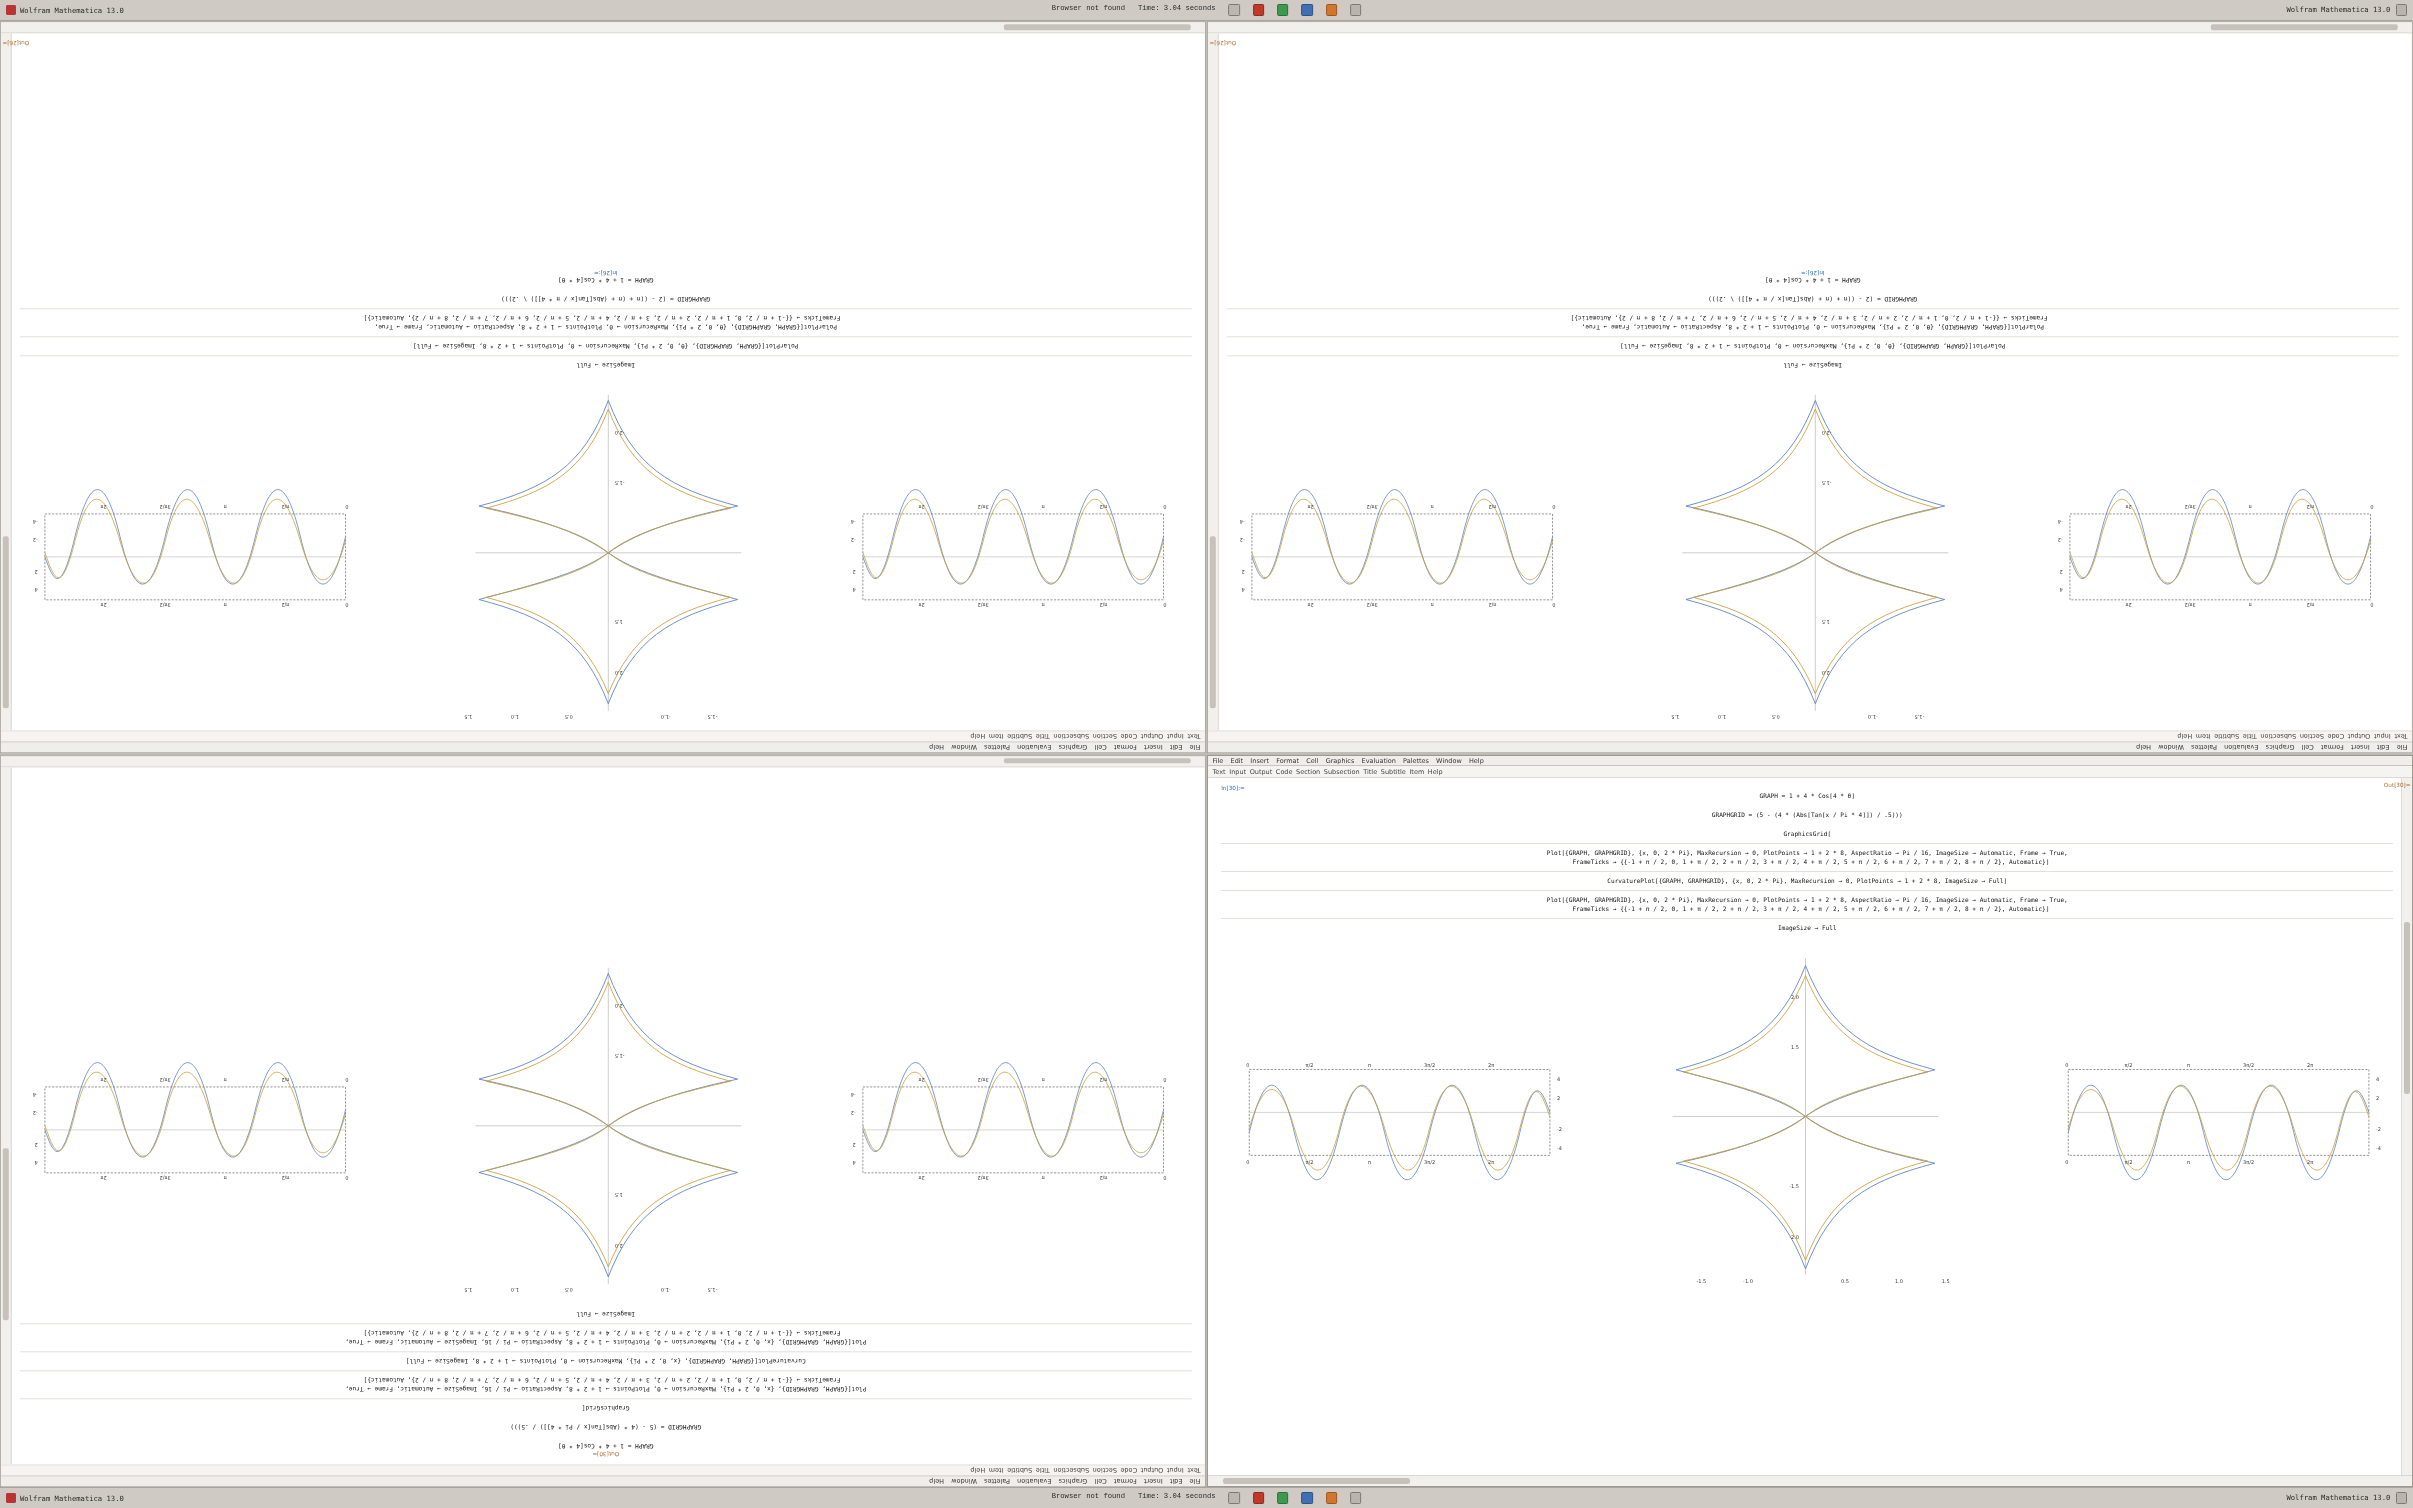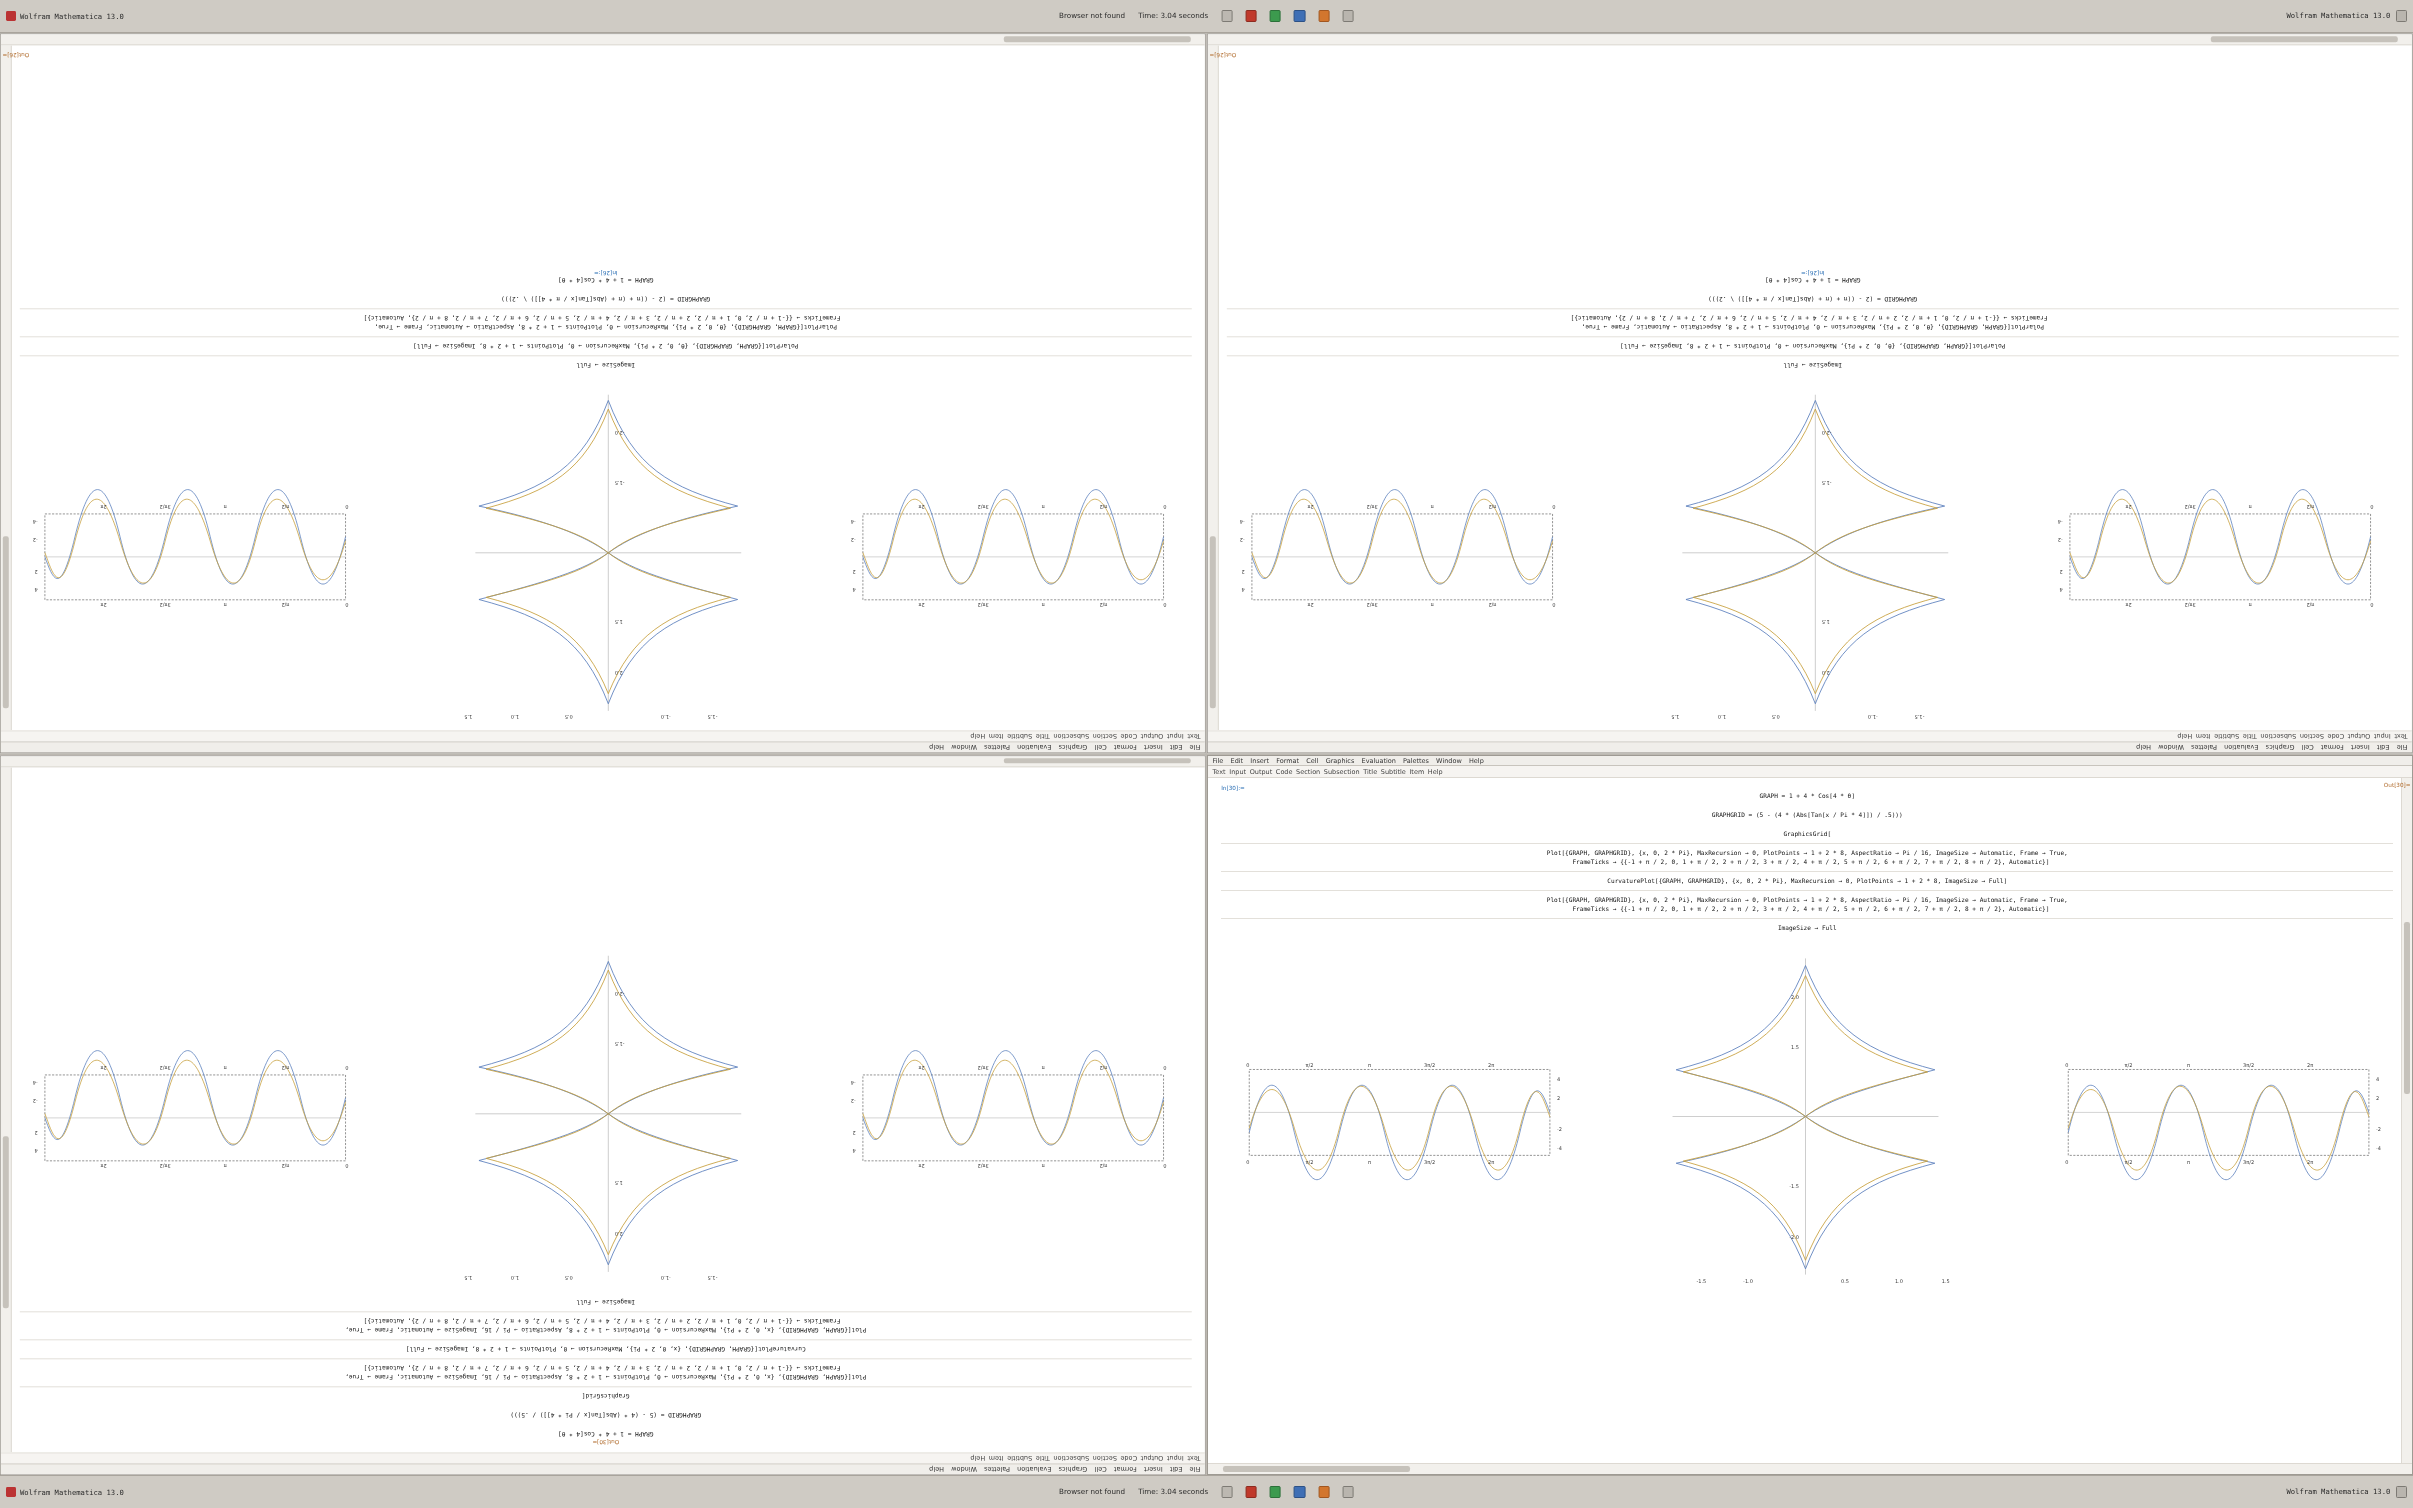--- a/index.html
+++ b/index.html
@@ -1,23 +1,23 @@
 <!DOCTYPE html>
 <html style="font-size:11.5px"><head>
 <meta charset="utf-8">
 <style>
   html,body{margin:0;padding:0;background:#d9d6d0;}
   body{width:2413px;height:1508px;font-family:"DejaVu Sans",sans-serif;font-size:8px;color:#111;overflow:hidden;}
   .app{position:absolute;inset:0;display:flex;flex-direction:column;}
 
   
-  .osbar{height:33px;background:#cfcbc4;border-bottom:0.7px solid #a9a49c;display:flex;align-items:center;gap:5.7px;padding:0 5.7px;box-sizing:border-box;font-size:7.2px;color:#2a2a2a;position:relative;}
+  .osbar{height:21px;background:#cfcbc4;border-bottom:0.7px solid #a9a49c;display:flex;align-items:center;gap:5.7px;padding:0 5.7px;box-sizing:border-box;font-size:7.2px;color:#2a2a2a;position:relative;}
   .osbar.bottom{border-bottom:none;border-top:0.7px solid #a9a49c;}
   .osbar .left{display:flex;align-items:center;gap:4.3px;}
-  .osbar .center{position:absolute;left:50%;transform:translateX(-50%);display:flex;align-items:center;gap:13px;}
+  .osbar .center{position:absolute;left:50%;transform:translateX(-50%);display:flex;align-items:flex-start;gap:13px;font-family:Liberation Mono, monospace;}
   .osbar .right{margin-left:auto;display:flex;align-items:center;gap:5.7px;}
   .tray-icon{width:9.3px;height:9.3px;border:0.7px solid #7d7a74;background:#e7e4df;display:inline-block;border-radius:1.4px;}
   .tray-icon.red{background:#c0392b;border-color:#8c2b20;}
   .tray-icon.green{background:#3c9a4e;border-color:#2c7039;}
   .tray-icon.blue{background:#3f6fb5;border-color:#2d5185;}
   .tray-icon.orange{background:#d2762e;border-color:#a15620;}
   .tray-icon.grey{background:#b9b5ae;}
   .logo-mark{width:10px;height:10px;background:#b33;border-radius:1.4px;}
   .mono{font-family:"DejaVu Sans Mono",monospace;}
 

